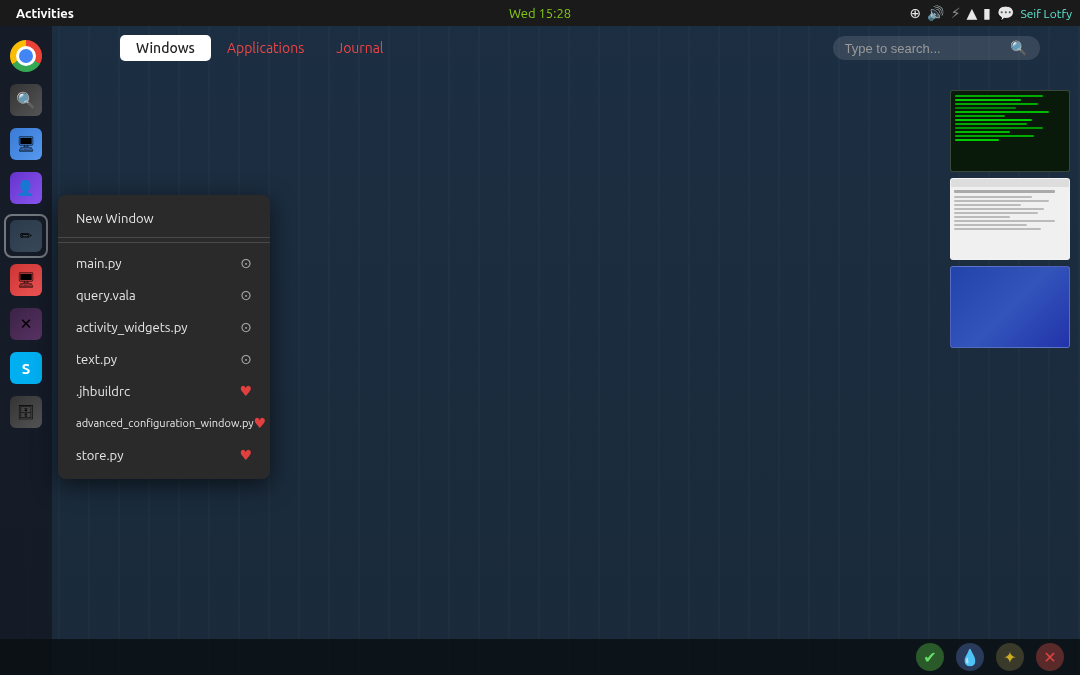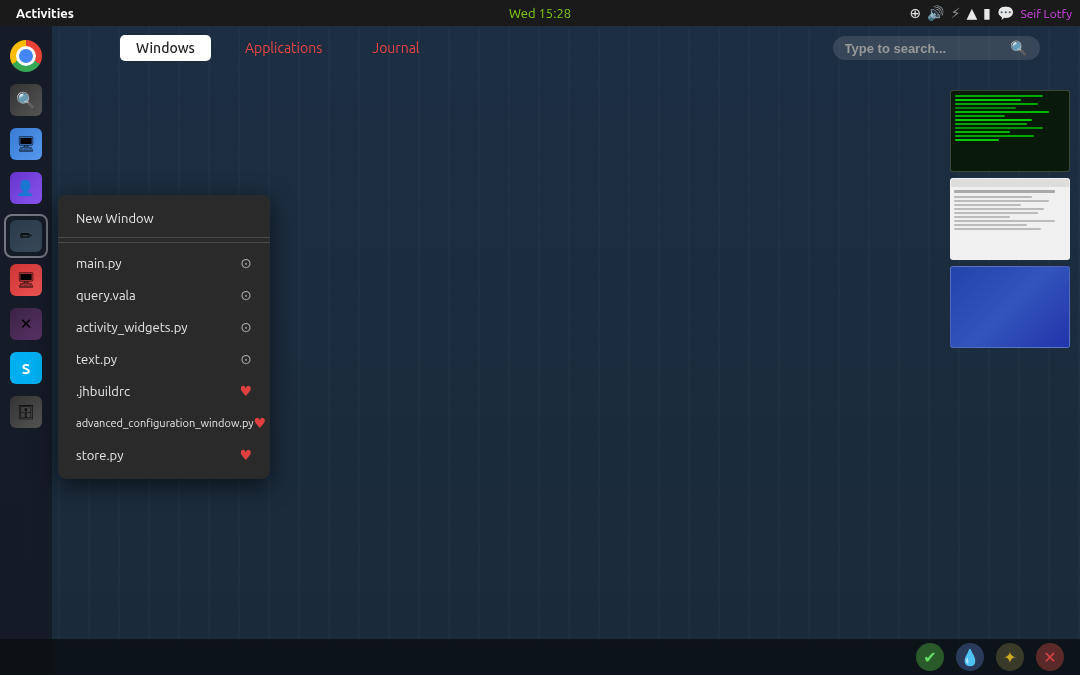--- a/index.html
+++ b/index.html
@@ -68,36 +68,36 @@
       gap: 6px;
       color: #fff;
       font-size: 12px;
     }
     .topbar-icon {
       font-size: 14px;
       opacity: 0.9;
     }
     .user-label {
       font-size: 12px;
-      color: #d946ef;
+      color: #5eead4;
       display: flex;
       align-items: center;
       gap: 4px;
       justify-content: center;
     }
 
     
     .navbar {
       position: absolute;
       top: 26px; left: 0; right: 0;
       height: 44px;
       display: flex;
       align-items: center;
       padding: 0 120px;
-      gap: 18px;
+      gap: 0;
       z-index: 99;
     }
     .nav-tab {
       color: #ef4444;
       font-size: 14px;
       padding: 5px 16px;
       border-radius: 4px;
       cursor: pointer;
     }
     .nav-tab.active {
@@ -118,21 +118,20 @@
       padding: 4px 12px;
       gap: 6px;
     }
     .search-input {
       background: transparent;
       border: none;
       outline: none;
       color: #ccc;
       font-size: 13px;
       width: 160px;
-      font-weight: bold;
     }
     .search-input::placeholder { color: #999; }
     .search-icon-svg {
       color: #999;
       font-size: 14px;
     }
 
     
     .sidebar {
       position: absolute;

